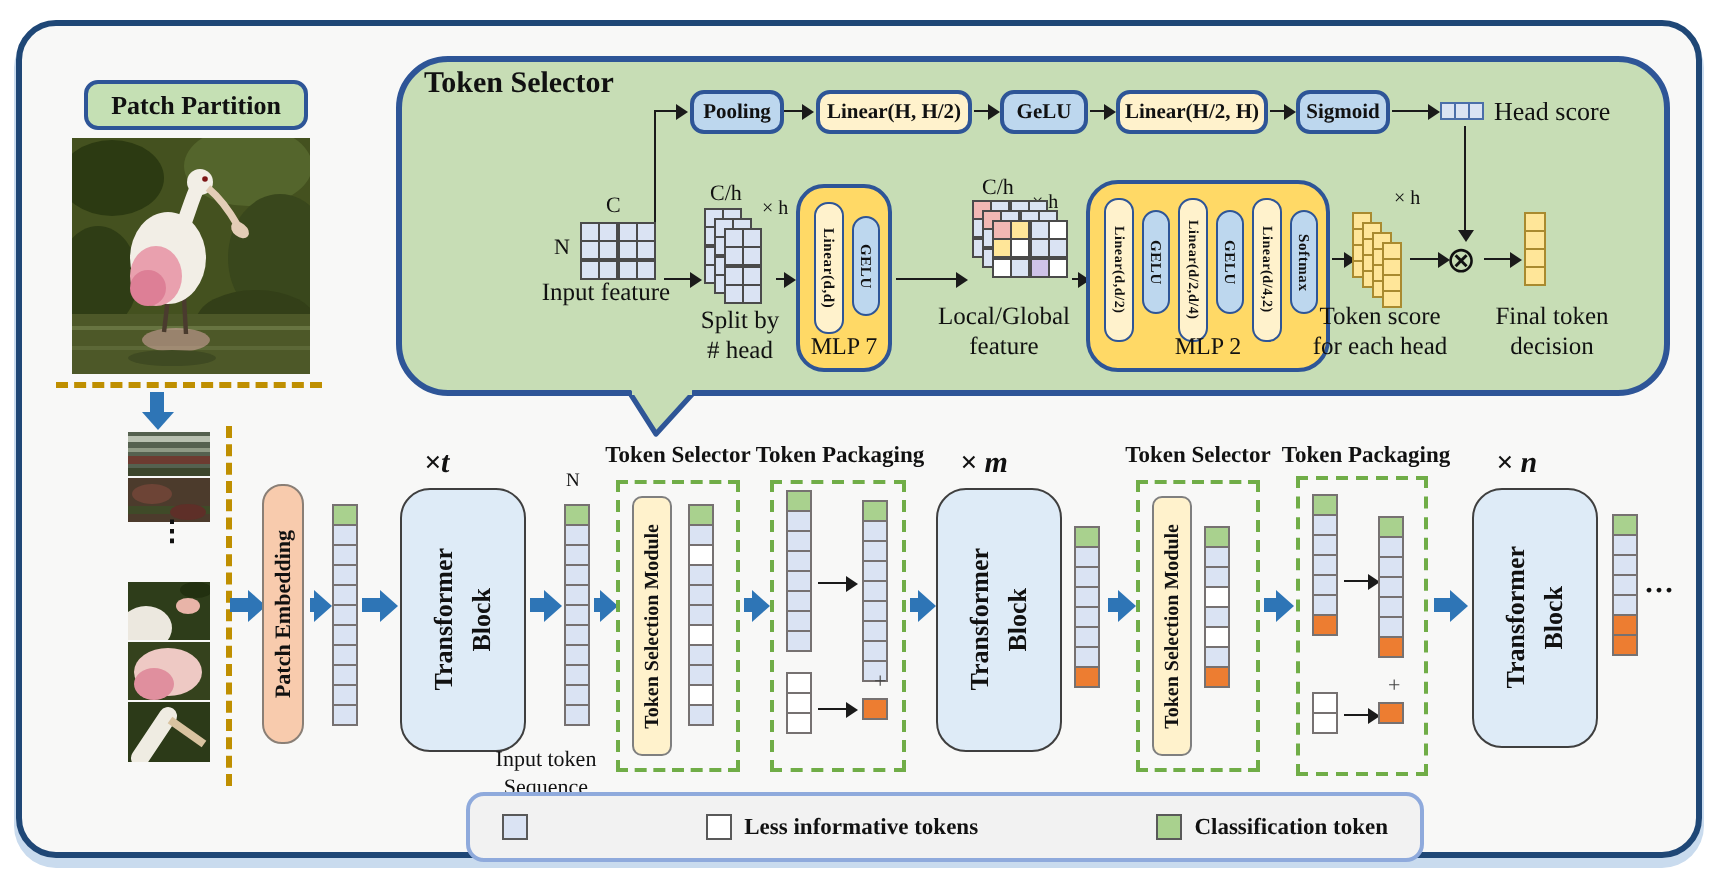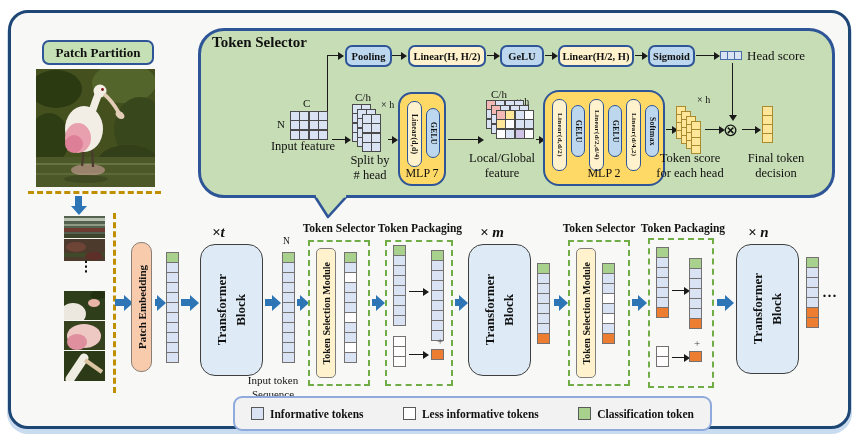--- a/index.html
+++ b/index.html
@@ -543,21 +543,20 @@
       <div class="cell" style="background: rgb(255, 230, 153);"></div>
     </div>
   <div class="smalltxt" style="left:742px;top:151px;width:68px;">
     <div>Final token</div>
     <div>decision</div>
   </div>
 
   <div class="legend">
     <div class="litem">
       <span class="lsq" style="background: rgb(218, 227, 243);"></span>
-      <span>Informative tokens</span>
     </div>
     <div class="litem">
       <span class="lsq" style="background: rgb(255, 255, 255);"></span>
       <span>Less informative tokens</span>
     </div>
     <div class="litem">
       <span class="lsq" style="background: rgb(169, 209, 142);"></span>
       <span>Classification token</span>
     </div>
   </div>

